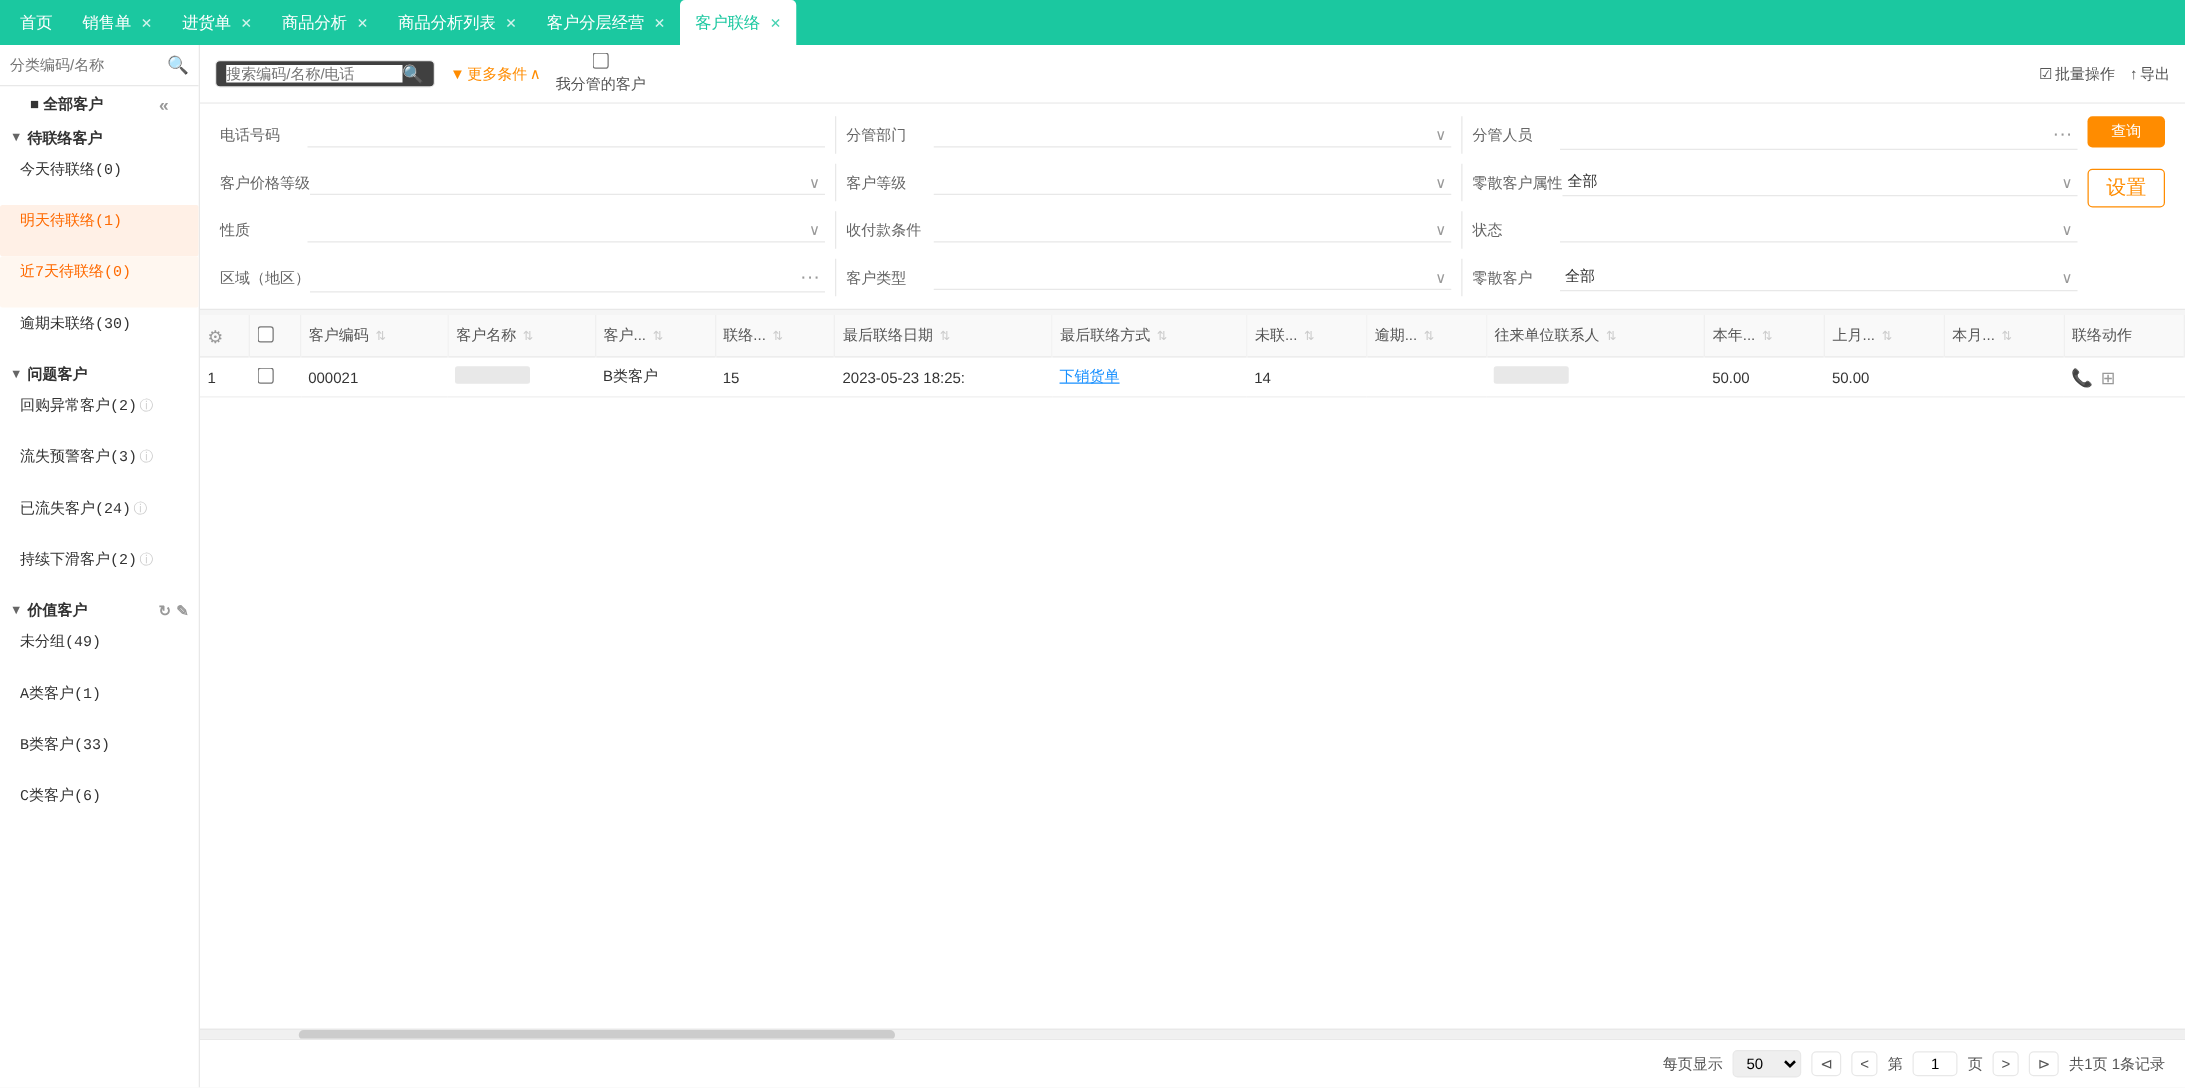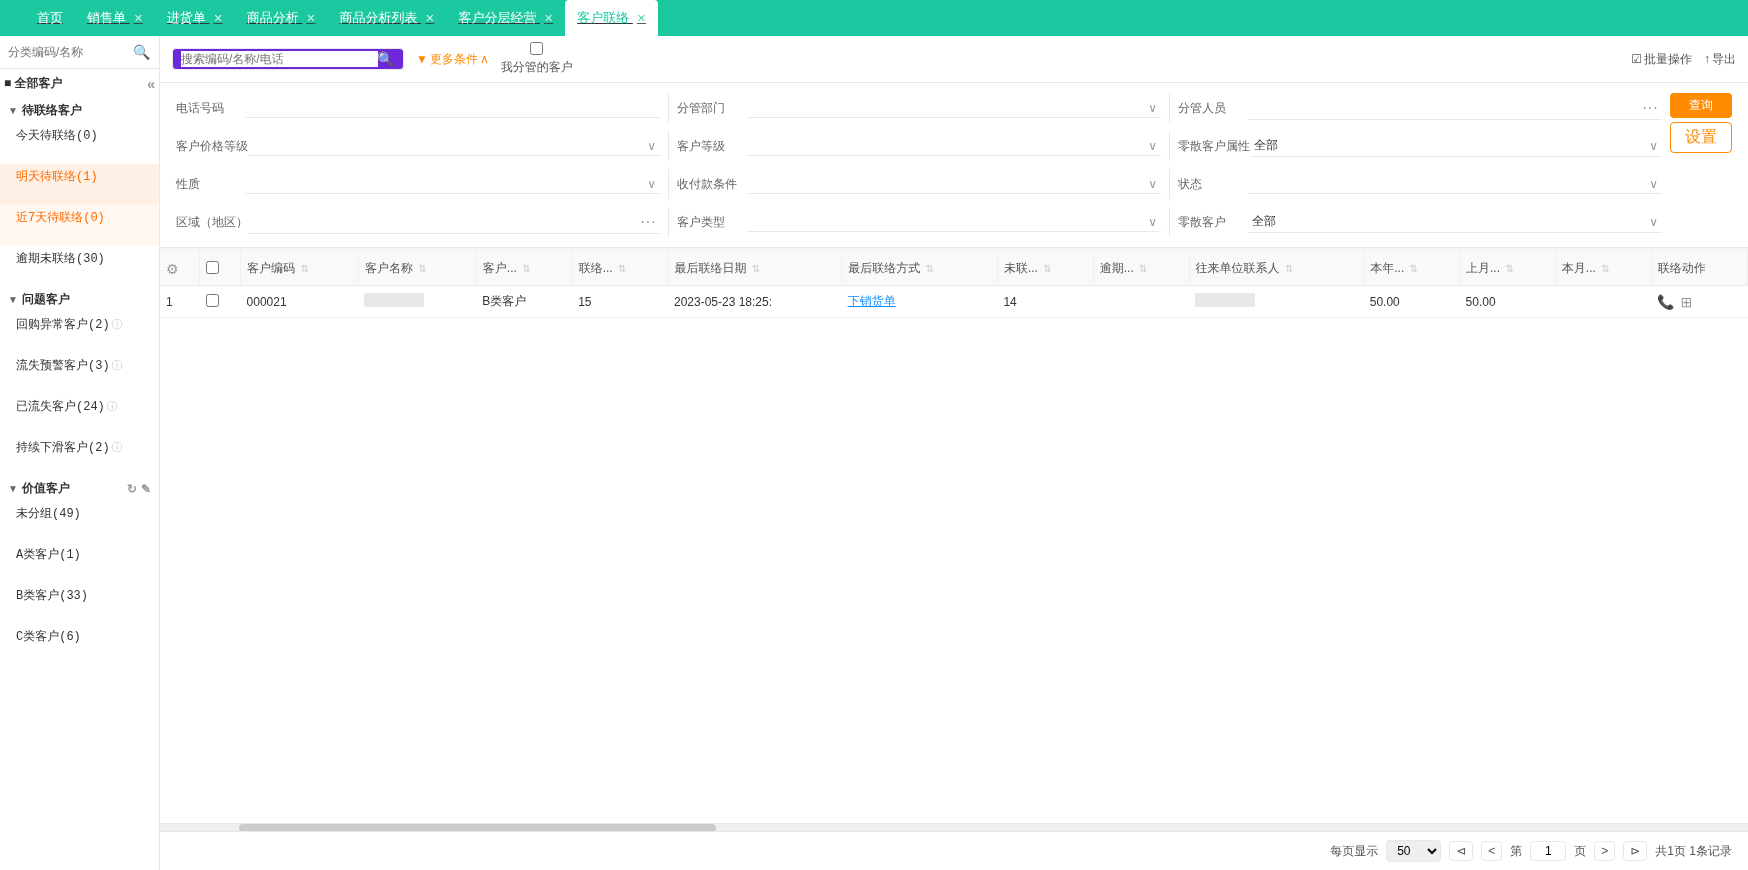--- a/index.html
+++ b/index.html
@@ -4,22 +4,21 @@
   <style>
     * { box-sizing: border-box; margin: 0; padding: 0; }
     body { font-family: 'Microsoft YaHei', Arial, sans-serif; font-size: 12px; background: #f5f5f5; color: #333; }
 
     
     .top-nav {
       display: flex;
       align-items: center;
       background: #1bc8a0;
       height: 36px;
-      padding: 0 25px;
-      text-decoration: underline;
+      padding: 0 4px;
     }
     .top-nav .nav-item {
       color: #fff;
       padding: 0 12px;
       height: 36px;
       line-height: 36px;
       cursor: pointer;
       font-size: 13px;
       white-space: nowrap;
     }
@@ -63,21 +62,21 @@
     }
     .sidebar-search .search-icon {
       color: #999;
       font-size: 14px;
       cursor: pointer;
     }
     .sidebar-all {
       display: flex;
       align-items: center;
       justify-content: space-between;
-      padding: 6px 4px;
+      padding: 6px 24px;
       cursor: pointer;
       font-weight: bold;
       font-size: 12px;
       color: #333;
     }
     .sidebar-all .collapse-icon {
       color: #999;
       font-size: 14px;
     }
     .sidebar-item {
@@ -126,25 +125,26 @@
     .filter-bar {
       display: flex;
       align-items: center;
       padding: 6px 12px;
       background: #fff;
       border-bottom: 1px solid #e8e8e8;
       gap: 12px;
     }
     .filter-search-box {
       display: flex;
+      align-items: center;
       border: 1px solid #e8e8e8;
       border-radius: 4px;
       padding: 2px 8px;
-      background: #6d28d9;
-      width: 232px;
+      background: #404040;
+      width: 176px;
     }
     .filter-search-box input {
       border: none;
       outline: none;
       font-size: 12px;
       color: #999;
       width: 100%;
     }
     .filter-search-box .search-icon { color: #ff8c00; font-size: 14px; cursor: pointer; }
     .filter-more-btn {
@@ -246,21 +246,21 @@
       color: #ff8c00;
       border: 1px solid #ff8c00;
       border-radius: 4px;
       padding: 4px 14px;
       cursor: pointer;
       font-size: 16px;
     }
     .filter-actions {
       display: flex;
       flex-direction: column;
-      gap: 4px;
+      gap: 17px;
     }
     .filter-dots { color: #999; font-size: 16px; margin-left: 4px; }
 
     
     .table-container {
       flex: 1;
       overflow: auto;
       background: #fff;
       margin-top: 4px;
     }

